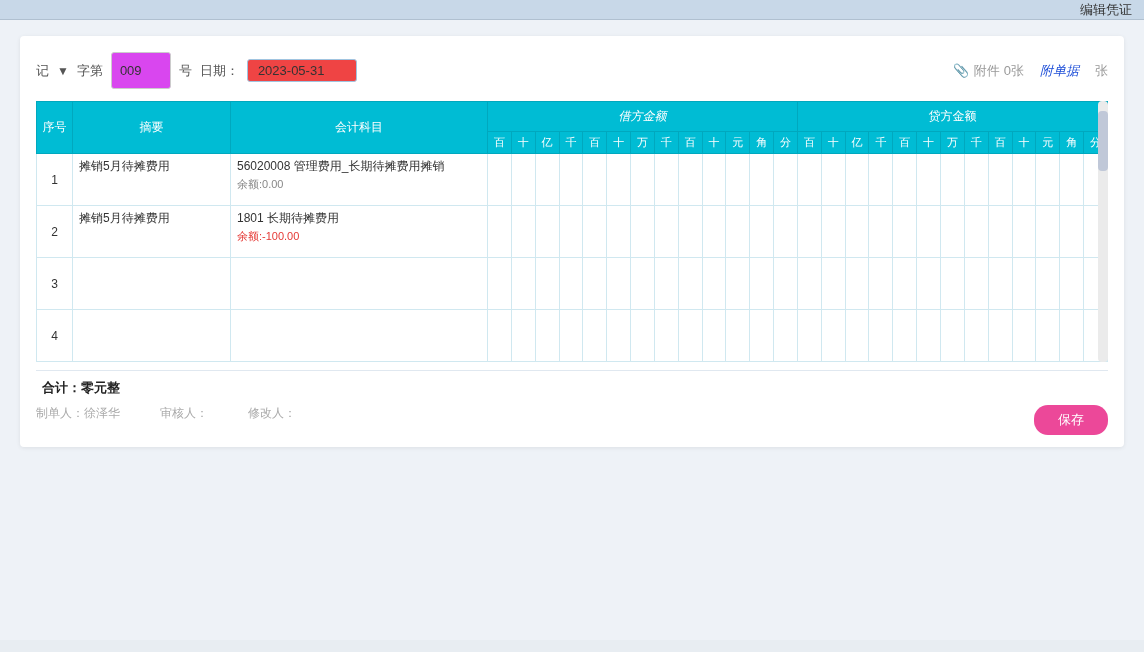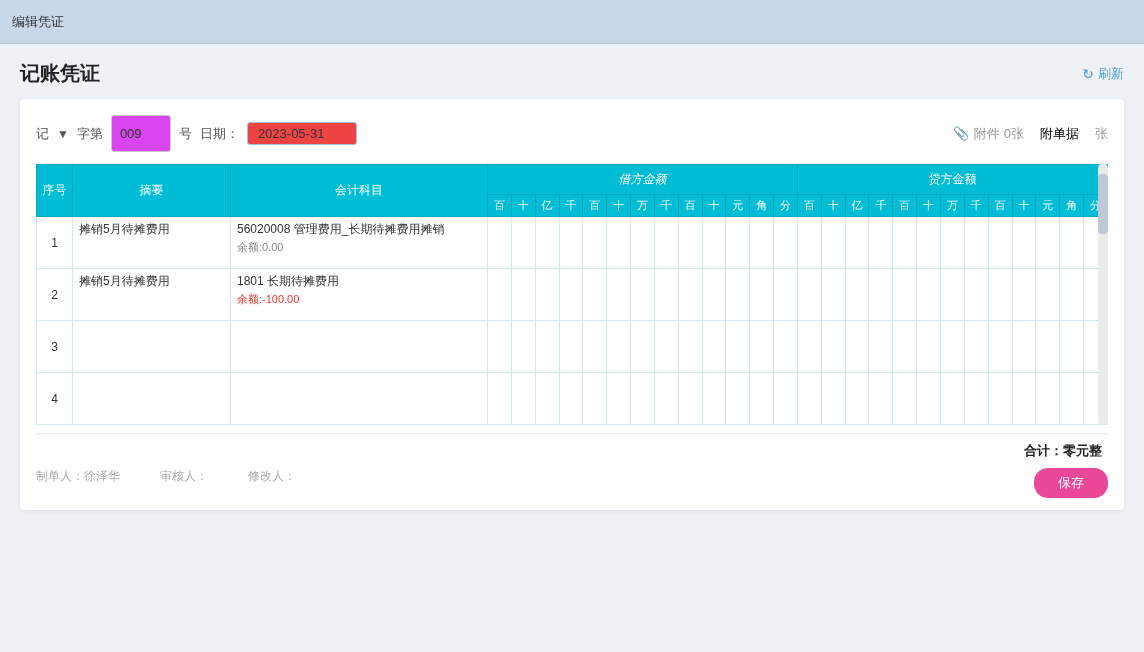--- a/index.html
+++ b/index.html
@@ -6,27 +6,28 @@
     body {
       font-family: "Microsoft YaHei", "PingFang SC", Arial, sans-serif;
       font-size: 13px;
       background: #e8edf2;
       width: 1144px;
       height: 652px;
       overflow: hidden;
     }
     .title-bar {
       background: #c8d8e8;
-      height: 44px;
+      height: 20px;
       display: flex;
       align-items: center;
       padding: 0 12px;
       font-size: 13px;
       color: #333;
       border-bottom: 1px solid #b0c0d0;
+      justify-content: flex-end;
     }
     .main-content {
       background: #eef2f7;
       padding: 16px 20px;
       height: calc(652px - 32px);
       overflow: hidden;
     }
     .page-header {
       display: flex;
       justify-content: space-between;
@@ -153,21 +154,20 @@
       color: #888;
       margin-top: 2px;
     }
     .balance-red {
       color: #e53935;
     }
     .footer-row {
       display: flex;
       align-items: center;
       padding: 8px 6px 0 6px;
-      justify-content: flex-end;
     }
     .footer-total {
       font-size: 13px;
       font-weight: bold;
       color: #222;
     }
     .footer-persons {
       margin-top: 8px;
       display: flex;
       gap: 40px;
@@ -219,48 +219,41 @@
   </style>
 </head>
 <body>
 
 <div class="title-bar">
   <span>编辑凭证</span>
 </div>
 
 <div class="main-content">
 
-  <div class="page-header">
-    <h1 class="page-title">记账凭证</h1>
-    <button class="refresh-btn">
-      <span style="font-size:14px;">↻</span>
-      <span>刷新</span>
-    </button>
-  </div>
 
   <div class="form-card">
 
     <div class="form-row">
       <span class="form-label">记</span>
       <div style="display:inline-flex;align-items:center;">
         <span style="font-size:12px;color:#555;cursor:pointer;">▼</span>
       </div>
       <span class="form-label">字第</span>
       <input class="form-input" type="text" value="009" style="">
       <span class="form-label">号</span>
       <span class="form-label">日期：</span>
       <input class="form-input-date" type="text" value="2023-05-31" style="">
 
       <div class="form-row-right">
         <span class="attach-link">
           <span>📎</span>
           <span>附件</span>
           <span>0张</span>
         </span>
-        <span style="cursor:pointer;color:#000000;">附单据</span>
+        <span style="cursor:pointer;color:#1d4ed8;font-style:italic;">附单据</span>
         <span style="color:#999;">张</span>
       </div>
     </div>
 
     <div class="scrollbar-area" style="position:relative;">
       <table class="voucher-table">
         <thead>
           <tr class="header-top-row">
             <th rowspan="2" style="width:36px;">序号</th>
             <th rowspan="2" style="width:155px;">摘要</th>

